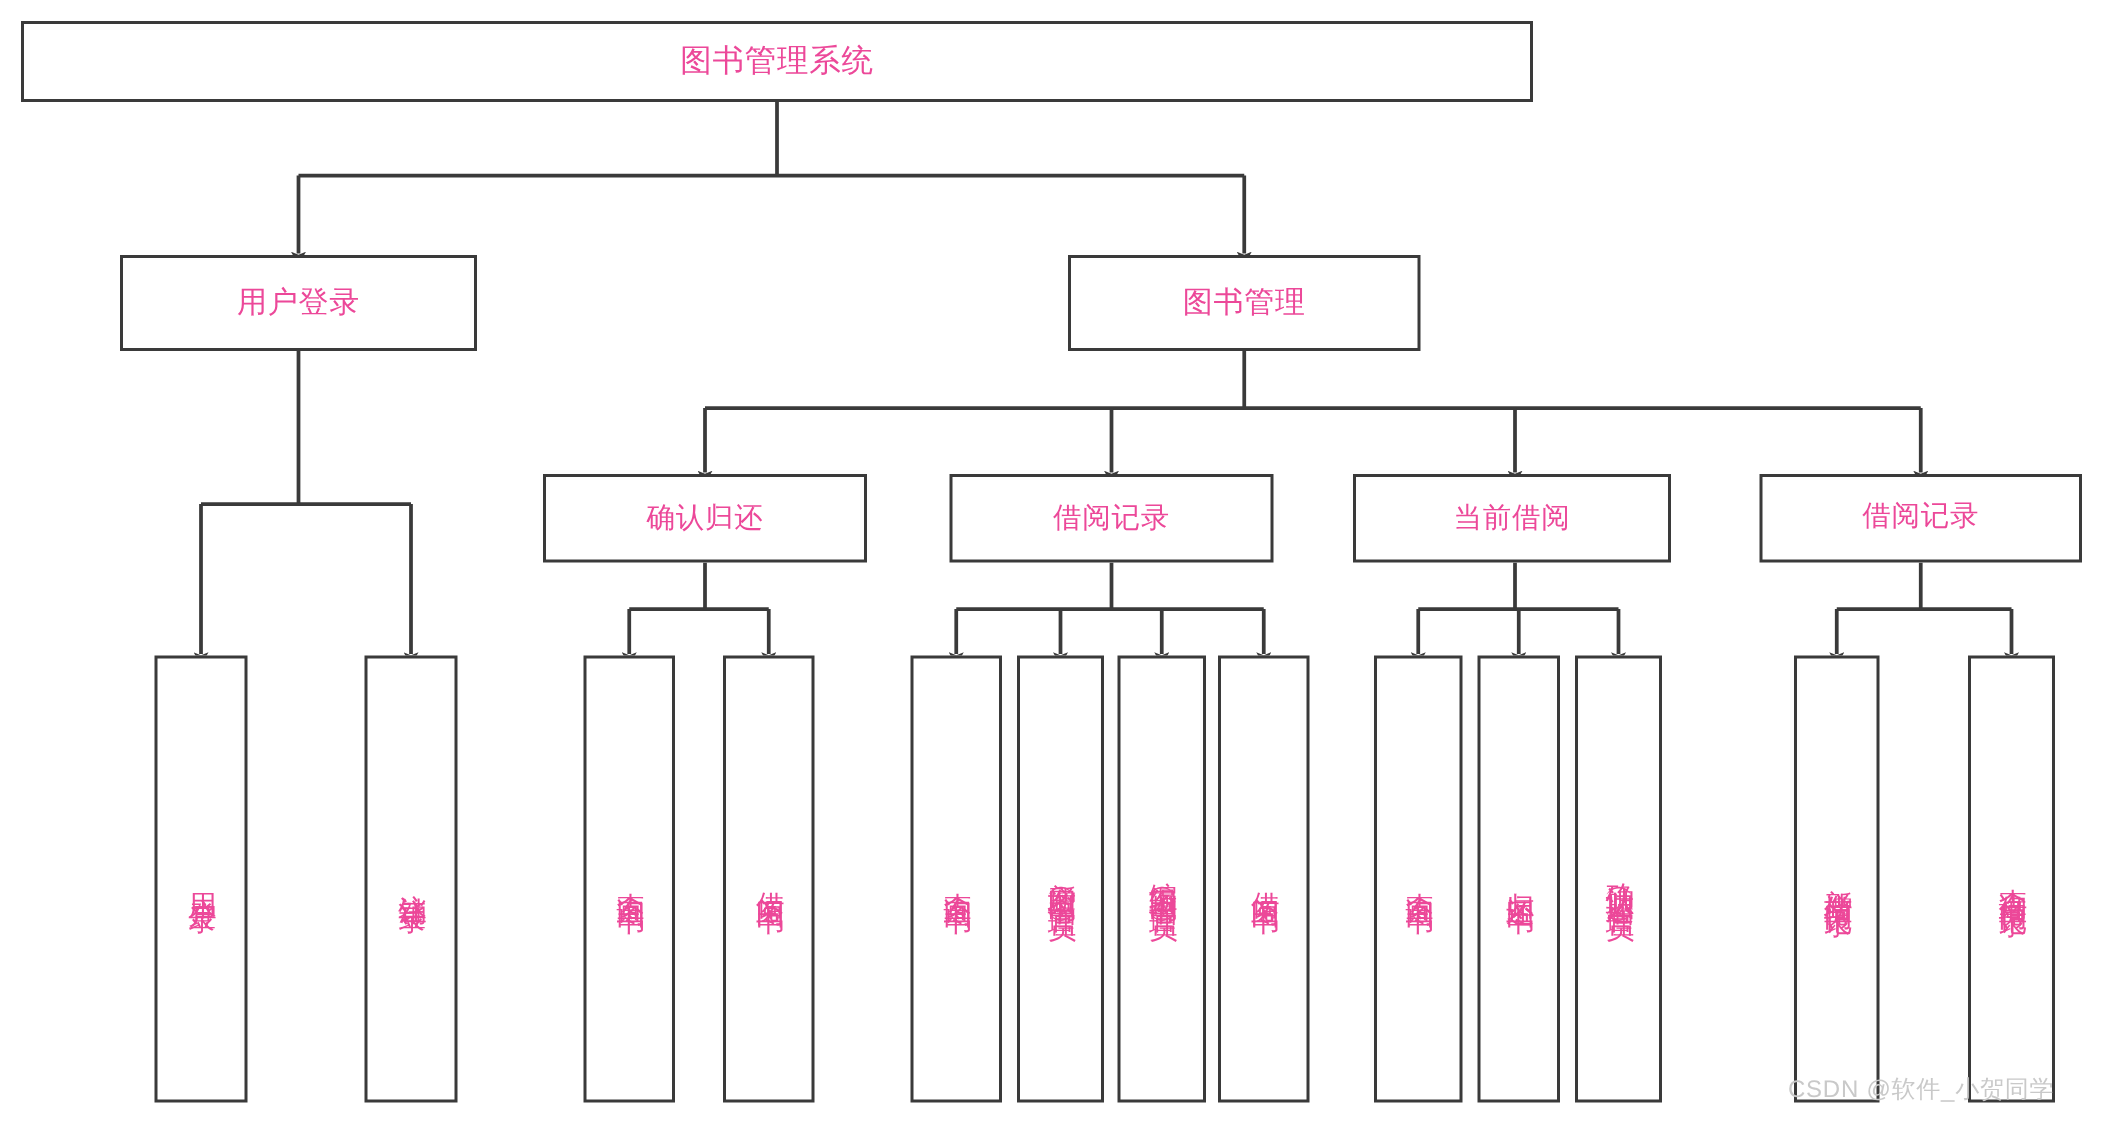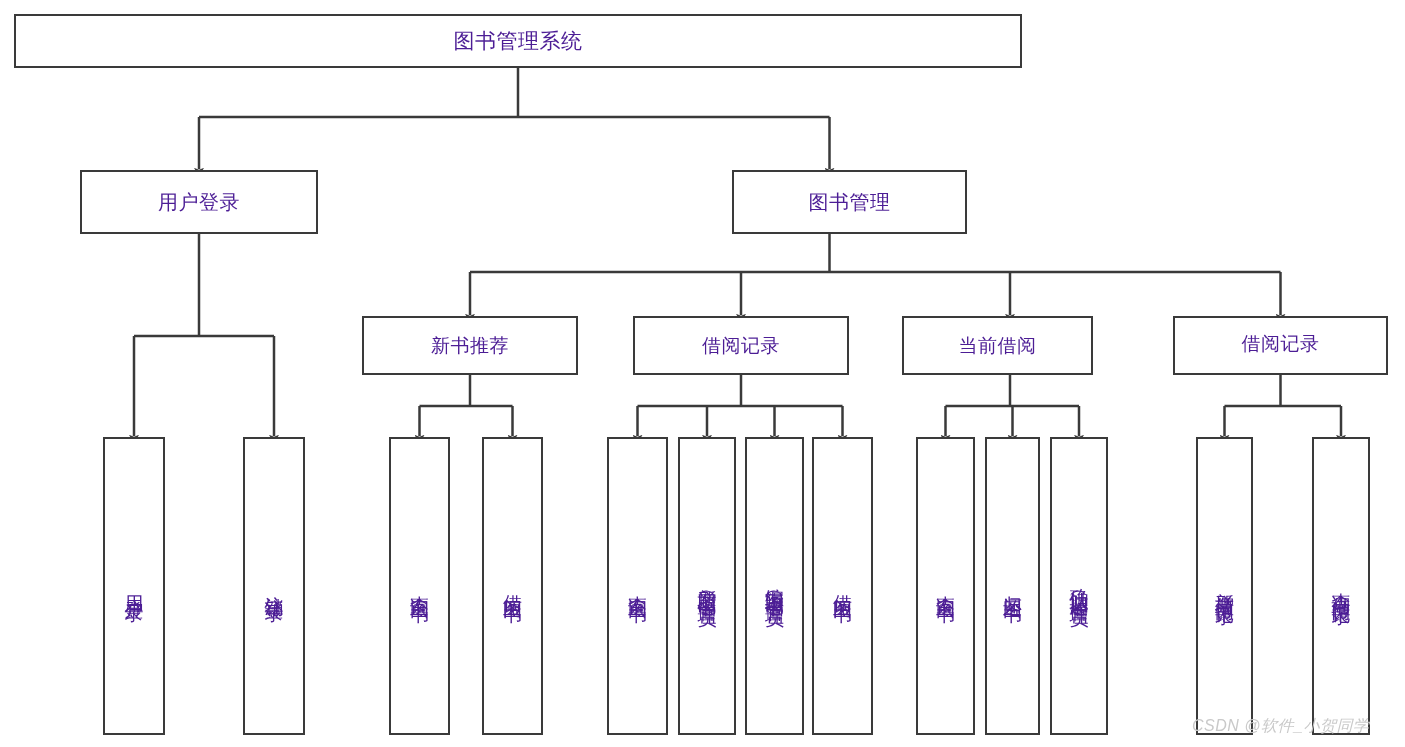--- a/index.html
+++ b/index.html
@@ -3,29 +3,29 @@
 <meta charset="utf-8">
 <style>
   html,body{margin:0;padding:0;background:#ffffff;}
   body{width:1405px;height:747px;overflow:hidden;
        font-family:"Liberation Sans","DejaVu Sans",sans-serif;}
   #diagram-root{position:relative;width:1405px;height:747px;background:#ffffff;}
   svg#tree{position:absolute;left:0;top:0;width:1405px;height:747px;display:block;}
   .node-box{position:absolute;box-sizing:border-box;background:#ffffff;
             border:2.5px solid #3a3a3a;display:flex;align-items:center;
             justify-content:center;overflow:hidden;}
-  .node-label{color:#4c1d95;line-height:1.05;text-align:left;
+  .node-label{color:#ec4899;line-height:1.05;text-align:left;
               white-space:pre;letter-spacing:0.5px;}
   .lvl0 .node-label{font-size:21px;}
   .lvl1 .node-label{font-size:20px;}
   .lvl2 .node-label{font-size:19px;}
   .leaf .node-label{font-size:19px;writing-mode:vertical-rl;text-orientation:upright;
                     letter-spacing:3px;}
   #watermark{position:absolute;color:#c9c9c9;font-size:16px;white-space:nowrap;
-             pointer-events:none;letter-spacing:0.5px;font-style:italic;}
+             pointer-events:none;letter-spacing:0.5px;}
 </style>
 </head>
 <body>
 
 <div id="diagram-root">
   <svg id="tree" viewBox="0 0 1405 747" xmlns="http://www.w3.org/2000/svg">
     <defs>
       <marker id="arrow" markerWidth="9" markerHeight="10" refX="1.2" refY="5" orient="auto" markerUnits="userSpaceOnUse">
         <path d="M0,0 L9,5 L0,10 L2,5 Z" fill="#3a3a3a"></path>
       </marker>
@@ -66,30 +66,30 @@
         <line x1="1341" y1="406" x2="1341" y2="436" stroke="#3a3a3a" stroke-width="2.5" marker-end="url(#arrow)"></line>
       </g>
   </svg>
   <div id="node-layer">
       <div class="node-box lvl0" style="left: 14px; top: 14px; width: 1008px; height: 54px;">
         <span class="node-label">图书管理系统</span>
       </div>
       <div class="node-box lvl1" style="left: 80px; top: 170px; width: 238px; height: 64px;">
         <span class="node-label">用户登录</span>
       </div>
-      <div class="node-box lvl1" style="left: 712px; top: 170px; width: 235px; height: 64px; margin-left: 20px;">
+      <div class="node-box lvl1" style="left: 712px; top: 170px; width: 235px; height: 64px;">
         <span class="node-label">图书管理</span>
       </div>
       <div class="node-box lvl2" style="left: 362px; top: 316px; width: 216px; height: 59px;">
-        <span class="node-label">新书推荐</span>
+        <span class="node-label">确认归还</span>
       </div>
       <div class="node-box lvl2" style="left: 633px; top: 316px; width: 216px; height: 59px;">
         <span class="node-label">借阅记录</span>
       </div>
-      <div class="node-box lvl2" style="left: 902px; top: 316px; width: 191px; height: 59px;">
+      <div class="node-box lvl2" style="left: 902px; top: 316px; width: 212px; height: 59px;">
         <span class="node-label">当前借阅</span>
       </div>
       <div class="node-box lvl2" style="left: 1173px; top: 316px; width: 215px; height: 59px; font-family: Liberation Mono, monospace;">
         <span class="node-label">借阅记录</span>
       </div>
       <div class="node-box lvl3 leaf" style="left: 103px; top: 437px; width: 62px; height: 298px;">
         <span class="node-label">用户登录</span>
       </div>
       <div class="node-box lvl3 leaf" style="left: 243px; top: 437px; width: 62px; height: 298px;">
         <span class="node-label">注销登录</span>

